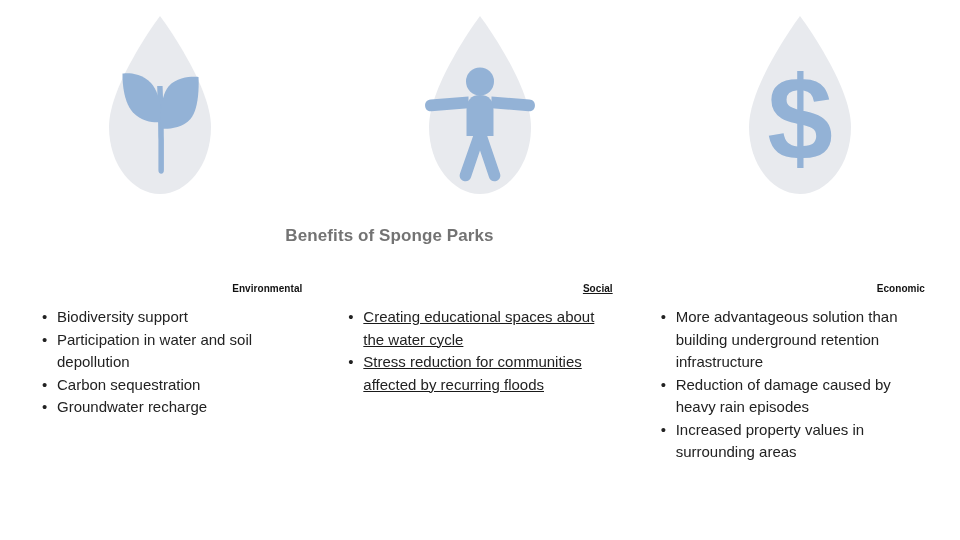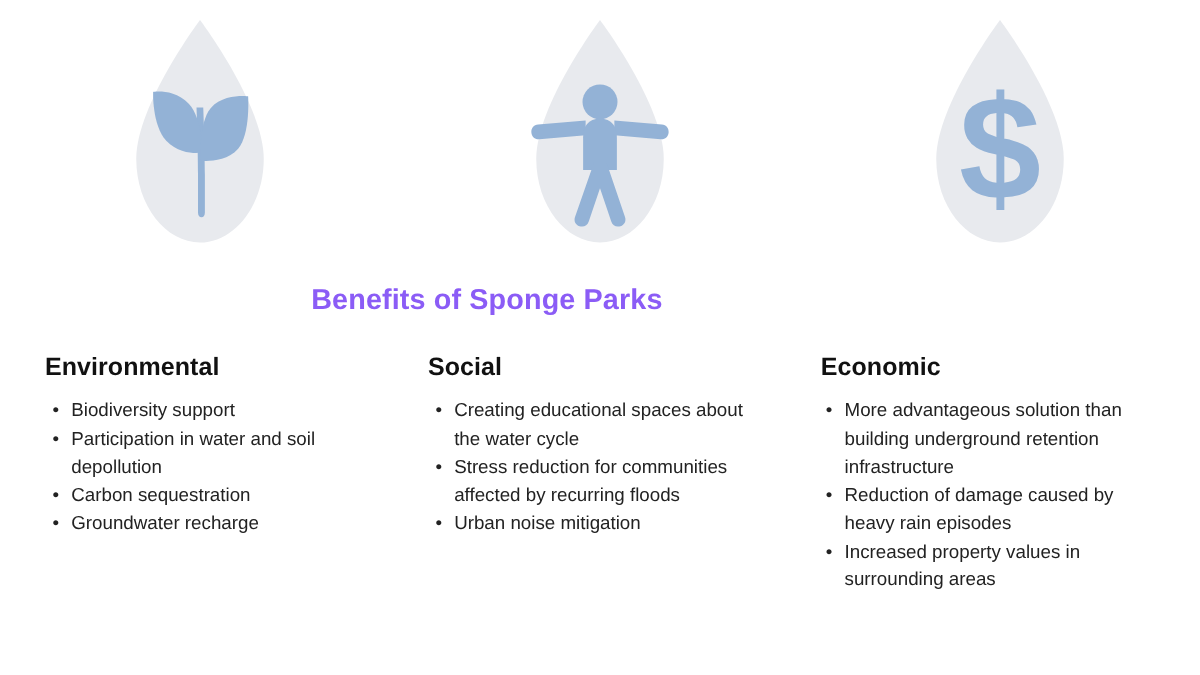--- a/index.html
+++ b/index.html
@@ -48,46 +48,46 @@
     display: block;
   }
 
   
   .deck-title {
     position: absolute;
     top: 226px;
     left: 0;
     width: 779px;
     text-align: center;
-    font-size: 23px;
+    font-size: 17px;
     font-weight: bold;
     letter-spacing: 0.1px;
-    color: #8b5cf6;
+    color: #737373;
   }
 
   
   .columns {
     position: absolute;
     top: 283px;
     left: 0;
     width: 960px;
     display: flex;
     align-items: flex-start;
   }
   .col {
     flex: 1 1 0;
     box-sizing: border-box;
   }
   .col-1 { padding: 0 18px 0 36px; }
-  .col-2 { padding: 0 20px 0 18px; }
+  .col-2 { padding: 0 20px 0 18px; text-decoration: underline; }
   .col-3 { padding: 0 35px 0 22px; }
 
   .col-head {
-    text-align: left;
-    font-size: 20px;
+    text-align: right;
+    font-size: 10px;
     font-weight: bold;
     color: #111111;
     margin: 0 0 12px 0;
     letter-spacing: 0.05px;
   }
   .col-1 .col-head { padding-right: 4px; }
   .col-3 .col-head { padding-left: 2px; }
 
   ul.benefits {
     list-style: none;
@@ -179,21 +179,20 @@
         <li>Carbon sequestration</li>
         <li>Groundwater recharge</li>
       </ul>
     </div>
 
     <div class="col col-2">
       <div class="col-head">Social</div>
       <ul class="benefits">
         <li>Creating educational spaces about the water cycle</li>
         <li>Stress reduction for communities affected by recurring floods</li>
-        <li>Urban noise mitigation</li>
       </ul>
     </div>
 
     <div class="col col-3">
       <div class="col-head">Economic</div>
       <ul class="benefits">
         <li>More advantageous solution than building underground retention infrastructure</li>
         <li>Reduction of damage caused by heavy rain episodes</li>
         <li>Increased property values in surrounding areas</li>
       </ul>

